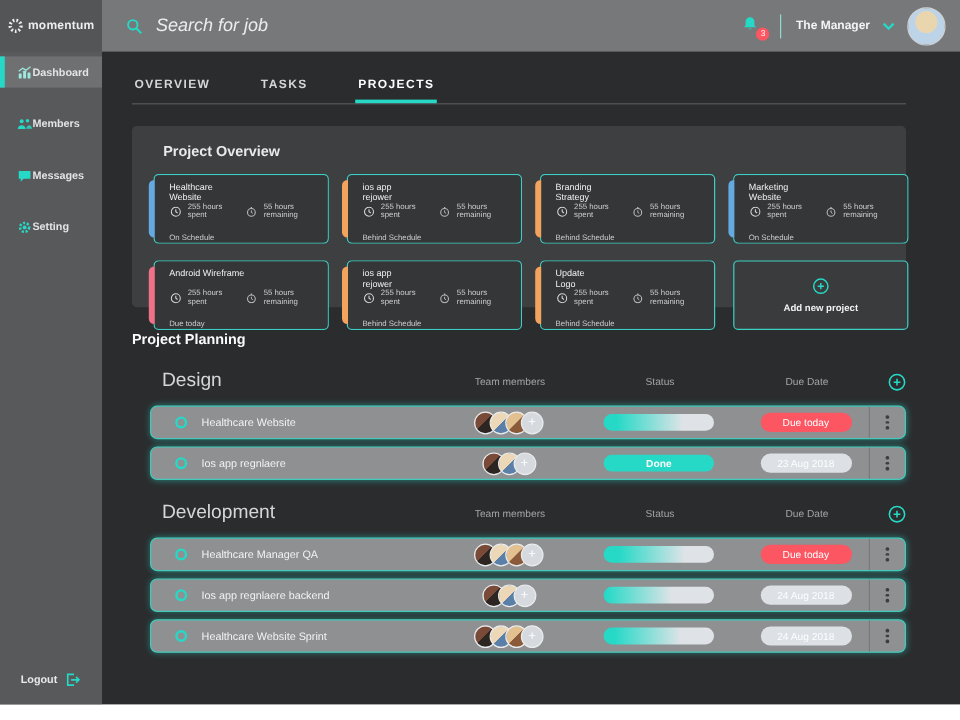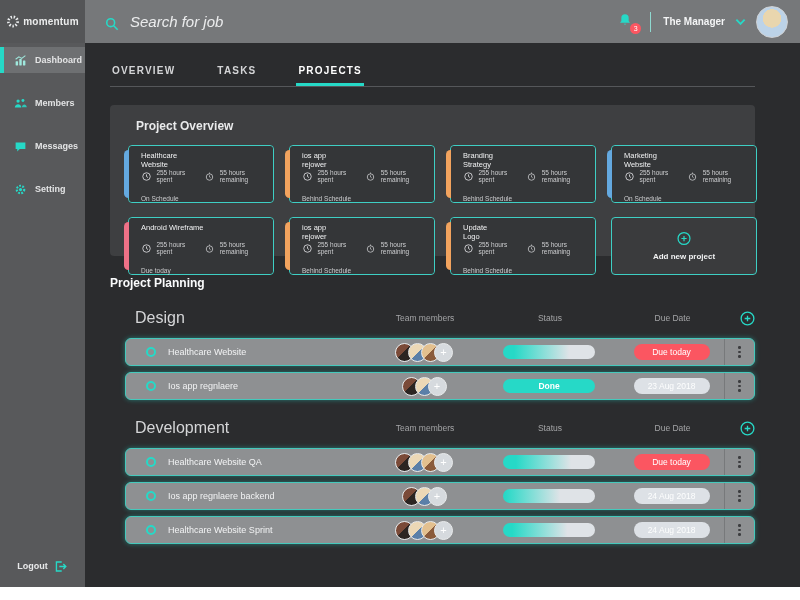--- a/index.html
+++ b/index.html
@@ -4,32 +4,32 @@
 <style>
   html,body{margin:0;padding:0;background:#ffffff;}
   body{width:800px;height:600px;font-family:"Liberation Sans",sans-serif;-webkit-font-smoothing:antialiased;}
   .app{position:relative;width:800px;height:587px;background:#2b2c2e;overflow:hidden;}
 
   
   .sidebar{position:absolute;left:0;top:0;width:85px;height:587px;background:#58595b;z-index:5;}
   .logo-block{height:43px;display:flex;align-items:center;justify-content:center;gap:3px;background:#545557;}
   .logo-text{color:#eceded;font-size:10px;font-weight:bold;letter-spacing:.2px;}
   .nav{margin-top:4px;}
-  .nav-item{position:relative;height:26px;display:flex;align-items:center;gap:8px;padding-left:13px;cursor:pointer;margin-bottom:1px;}
+  .nav-item{position:relative;height:26px;display:flex;align-items:center;padding-left:13px;cursor:pointer;margin-bottom:1px;}
   .nav-item .nav-label{color:#e3e4e5;font-size:9px;font-weight:bold;}
   .nav-item.active{background:#6e7072;}
   .nav-item.active::before{content:"";position:absolute;left:0;top:0;width:4px;height:100%;background:#26d9c7;}
   .nav-item:not(.active){margin-top:17px;}
   .nav-icon{width:14px;height:14px;display:flex;align-items:center;justify-content:center;}
   .logout{position:absolute;left:0;bottom:14px;width:100%;display:flex;align-items:center;justify-content:center;gap:6px;cursor:pointer;}
   .logout-label{color:#e8e9ea;font-size:9px;font-weight:bold;}
 
   
   .topbar{position:absolute;left:85px;right:0;top:0;height:43px;background:#76787a;display:flex;align-items:center;z-index:4;}
-  .search-wrap{display:flex;align-items:flex-end;gap:9px;margin-left:20px;flex:1;}
+  .search-wrap{display:flex;align-items:center;gap:9px;margin-left:20px;flex:1;}
   .search-input{background:transparent;border:none;outline:none;color:#fff;font-size:15px;font-style:italic;width:220px;}
   .search-input::placeholder{color:#f2f3f4;opacity:.95;}
   .bell-wrap{position:relative;width:18px;height:18px;margin-right:14px;cursor:pointer;}
   .badge{position:absolute;right:-5px;bottom:-3px;width:11px;height:11px;border-radius:50%;background:#fb5661;color:#fff;font-size:7px;display:flex;align-items:center;justify-content:center;}
   .tb-divider{width:1px;height:20px;background:#9becе3;background:#8fd9d0;margin-right:12px;}
   .user-name{color:#f4f5f6;font-size:10px;font-weight:bold;margin-right:10px;cursor:pointer;}
   .chevron{margin-right:10px;cursor:pointer;display:flex;}
   .tb-avatar{width:30px;height:30px;border-radius:50%;margin-right:12px;cursor:pointer;border:1px solid #cfd2d5;background:radial-gradient(circle at 50% 38%,#e9d6ae 0 38%,#bcd3e8 39% 100%);}
 
   
@@ -506,21 +506,21 @@
               <svg width="15" height="15" viewBox="0 0 16 16">
                 <circle cx="8" cy="8" r="6.8" fill="none" stroke="#26d9c7" stroke-width="1.4"></circle>
                 <path d="M8 5v6M5 8h6" stroke="#26d9c7" stroke-width="1.4"></path>
               </svg>
             </span>
     </div>
     <div class="rows">
             <div class="row">
     <span class="row-left">
       <span class="ring"></span>
-      <span class="row-name">Healthcare Website QA</span>
+      <span class="row-name">Healthcare Manager QA</span>
     </span>
     <span class="members">
                 <span class="avatar av0"></span>
                 <span class="avatar av1"></span>
                 <span class="avatar av2"></span>
                 <span class="plus-avatar">+</span>
               </span>
     <span class="status-cell">
                 <span class="status-pill" style="background: linear-gradient(90deg, rgb(38, 217, 199) 14%, rgb(223, 227, 231) 74%);"></span>
               </span>

